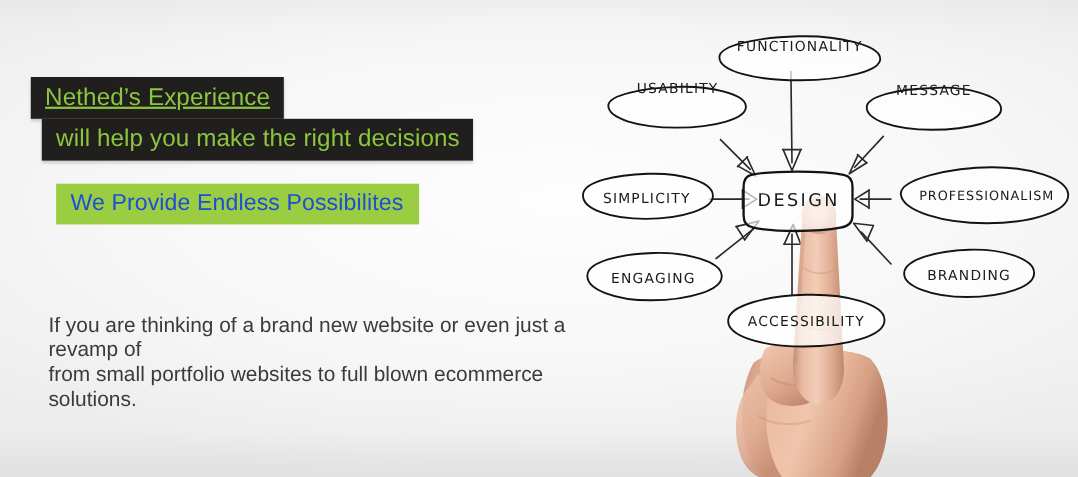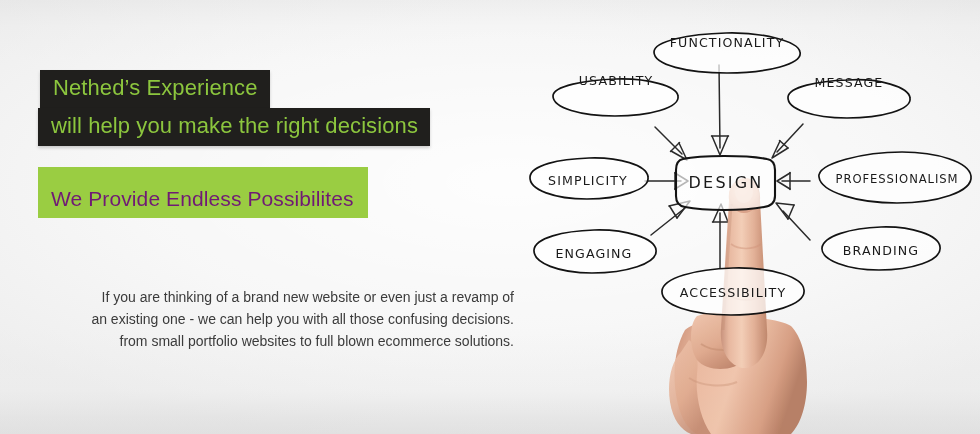--- a/index.html
+++ b/index.html
@@ -57,40 +57,40 @@
     background: #201f1d;
     color: #8cc63e;
     font-size: 22px;
     font-weight: 400;
     letter-spacing: .1px;
     padding: 5px 12px 7px 13px;
     box-shadow: 0 2px 3px rgba(0,0,0,.18);
   }
   .banner-green {
     background: #9acd42;
-    color: #701a75;
+    color: #1d4ed8;
     font-size: 21px;
     font-weight: 400;
     letter-spacing: .1px;
-    padding: 20px 14px 7px 13px;
-  }
-  #headline-1 { left: 40px; top: 70px; }
+    padding: 6px 14px 7px 13px;
+    margin-left: 13px;
+  }
+  #headline-1 { left: 28px; top: 70px; text-decoration: underline; }
   #headline-2 { left: 38px; top: 108px; text-align: right; }
   #sub-1 { left: 38px; top: 167px; }
   #sub-2 { left: 38px; top: 207px; }
 
   #body-copy {
     position: absolute;
     left: 44px;
     top: 286px;
     width: 470px;
-    font-size: 14px;
+    font-size: 19px;
     line-height: 22.2px;
     color: #3b3b3b;
-    text-align: right;
   }
   #body-copy p { margin: 0; }
 
   
   #diagram {
     position: absolute;
     left: 505px;
     top: 0;
     width: 475px;
     height: 434px;
@@ -150,21 +150,20 @@
 
     <div class="banner banner-dark" id="headline-1">Nethed’s Experience</div>
 
     <div class="banner banner-dark" id="headline-2">will help you make the right decisions</div>
 
     <div class="banner banner-green" id="sub-1">We Provide Endless Possibilites</div>
 
 
     <div id="body-copy">
       <p>If you are thinking of a brand new website or even just a revamp of</p>
-      <p>an existing one - we can help you with all those confusing decisions.</p>
       <p>from small portfolio websites to full blown ecommerce solutions.</p>
     </div>
   </div>
 
   <div id="diagram">
     <svg width="475" height="434" viewBox="0 0 475 434" xmlns="http://www.w3.org/2000/svg">
 
       <defs>
 
         <linearGradient id="skinFinger" x1="0" y1="0" x2="1" y2="0">

